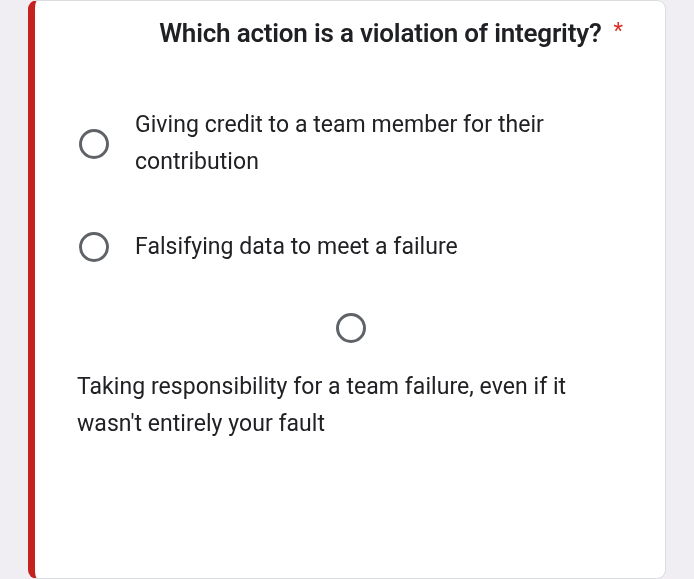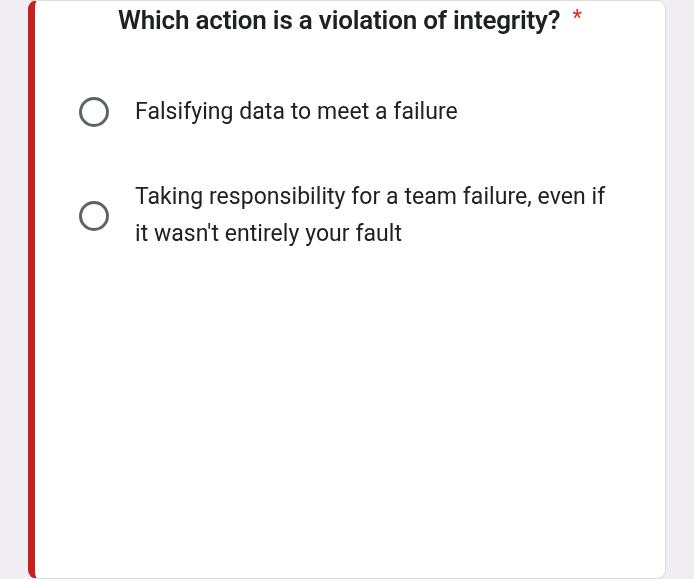--- a/index.html
+++ b/index.html
@@ -19,23 +19,23 @@
       background: #ffffff;
       border: 1px solid #dadce0;
       border-left: 7px solid #c5221f;
       border-radius: 9px;
       margin: 0 28px;
       padding: 0 42px 30px 42px;
       height: 100%;
     }
     .question-header {
       display: flex;
-      justify-content: center;
+      justify-content: flex-end;
       align-items: flex-start;
-      padding-top: 0;
+      padding-top: 13px;
       margin-bottom: 54px;
     }
     .question-text {
       font-size: 26px;
       font-weight: 600;
       color: #202124;
       line-height: 1.5;
       letter-spacing: -0.2px;
       max-width: 480px;
     }
@@ -48,20 +48,21 @@
     }
     .option-row {
       display: flex;
       align-items: center;
       gap: 26px;
       margin-bottom: 48px;
       cursor: pointer;
     }
     .option-row:last-child {
       margin-bottom: 0;
+      flex-direction: column;
     }
     .radio-outer {
       flex-shrink: 0;
       width: 30px;
       height: 30px;
       border: 3px solid #5f6368;
       border-radius: 50%;
       margin-left: 2px;
     }
     .option-label {
@@ -74,20 +75,24 @@
   </style>
 </head>
 <body>
 
 <div class="form-card">
   <div class="question-header">
     <div class="question-text">Which action is a violation of integrity?</div>
     <div class="required-indicator">*</div>
   </div>
 
+  <div class="option-row">
+    <div class="radio-outer"></div>
+    <div class="option-label">Giving credit to a team member for their contribution</div>
+  </div>
 
   <div class="option-row">
     <div class="radio-outer"></div>
     <div class="option-label">Falsifying data to meet a failure</div>
   </div>
 
 
   <div class="option-row">
     <div class="radio-outer"></div>
     <div class="option-label">Taking responsibility for a team failure, even if it wasn't entirely your fault</div>

